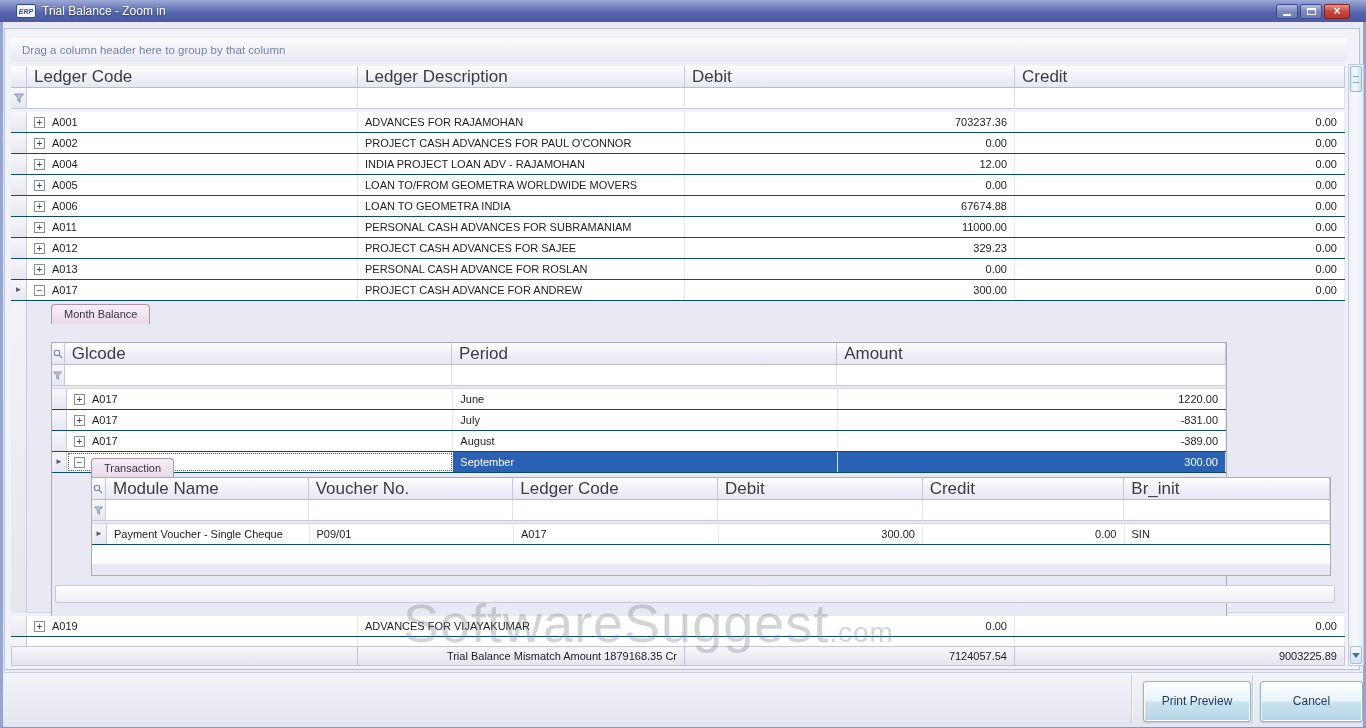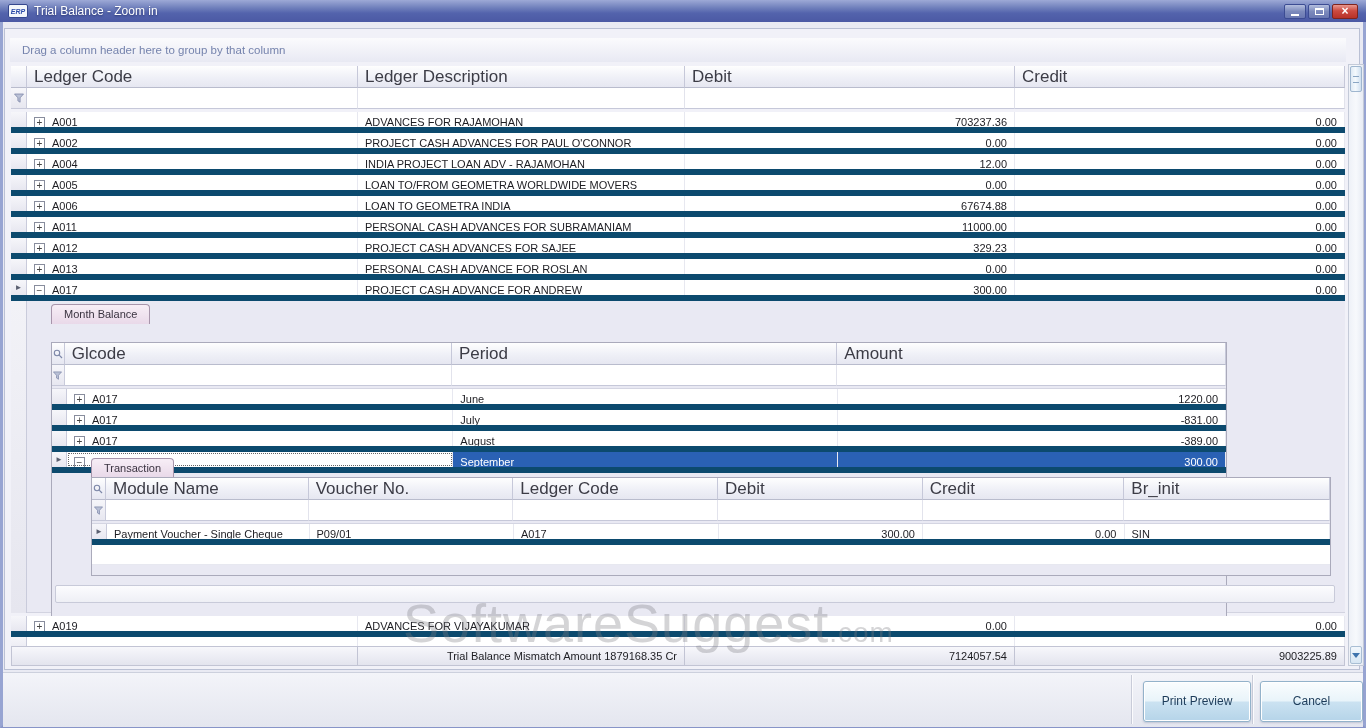--- a/index.html
+++ b/index.html
@@ -5,21 +5,21 @@
   * { margin:0; padding:0; box-sizing:border-box; }
   html,body { width:1366px; height:728px; overflow:hidden;
     font-family:"Liberation Sans", sans-serif; background:#dfe2ee; }
   .window { position:relative; width:1366px; height:728px;
     border-left:3px solid #97a4d2; border-right:3px solid #97a4d2;
     border-bottom:3px solid #8794c8; background:#e9eaf3; }
 
   
   .titlebar { position:absolute; left:-3px; top:0; width:1366px; height:22px;
     background:linear-gradient(180deg,#9da9d6 0%,#7080bc 35%,#5363ac 60%,#4b59a4 100%);
-    display:flex; align-items:center; padding:0 8px; }
+    display:flex; align-items:center; padding:0 16px; }
   .app-icon { width:20px; height:14px; background:#f4f6fb; border:1px solid #35478e;
     border-radius:2px; font-size:7px; font-weight:bold; font-style:italic; color:#2a4aa8;
     display:flex; align-items:center; justify-content:center; margin-right:6px; }
   .title-text { color:#fff; font-size:12px; text-shadow:0 1px 2px rgba(20,30,80,.6); }
   .win-controls { margin-left:auto; display:flex; gap:2px; }
   .win-btn { width:22px; height:15px; border:1px solid #3c4c93; border-radius:2px;
     background:linear-gradient(180deg,#b4bede,#7c8abc 50%,#6a78b2);
     display:flex; align-items:center; justify-content:center; }
   .win-btn.close { background:linear-gradient(180deg,#e89890,#cc4a40 45%,#b83228);
     border-color:#7e241e; width:26px; }
@@ -38,21 +38,21 @@
   
   .flexrow { display:flex; }
   .hcell { background:linear-gradient(180deg,#fefefe,#eff0f7 55%,#e6e7f1);
     border-right:1px solid #c6c8d9; border-bottom:1px solid #b9bccd;
     font-size:17px; color:#3c3c46; padding:0 7px; line-height:21px;
     overflow:hidden; white-space:nowrap; }
   .fcell { background:#fff; border-right:1px solid #e2e3ec; border-bottom:1px solid #c6c8d9;
     height:21px; }
   .cell { border-right:1px solid #e7e8f0; padding:0 7px; line-height:20px;
     font-size:11px; color:#1d1d22; overflow:hidden; white-space:nowrap; background:#fff; }
-  .row { display:flex; height:21px; border-bottom:6px solid #0c4a6e; background:#fff; }
+  .row { display:flex; height:21px; border-bottom:1px solid #0c4a6e; background:#fff; }
   .num { text-align:right; }
   .ind { background:linear-gradient(180deg,#f6f6fa,#e7e7f0);
     border-right:1px solid #c9cbdb; display:flex; align-items:center; justify-content:center; }
   .gap3 { height:3px; background:#e9e9f3; border-bottom:1px solid #d4d5e2; }
 
   .xbox { display:inline-block; width:11px; height:11px; border:1px solid #888d9d;
     background:#fff; color:#444; font-size:10px; line-height:9px; text-align:center;
     vertical-align:middle; margin-right:7px; margin-top:-2px; }
   .arrow { color:#5a5f70; font-size:8px; }
 

